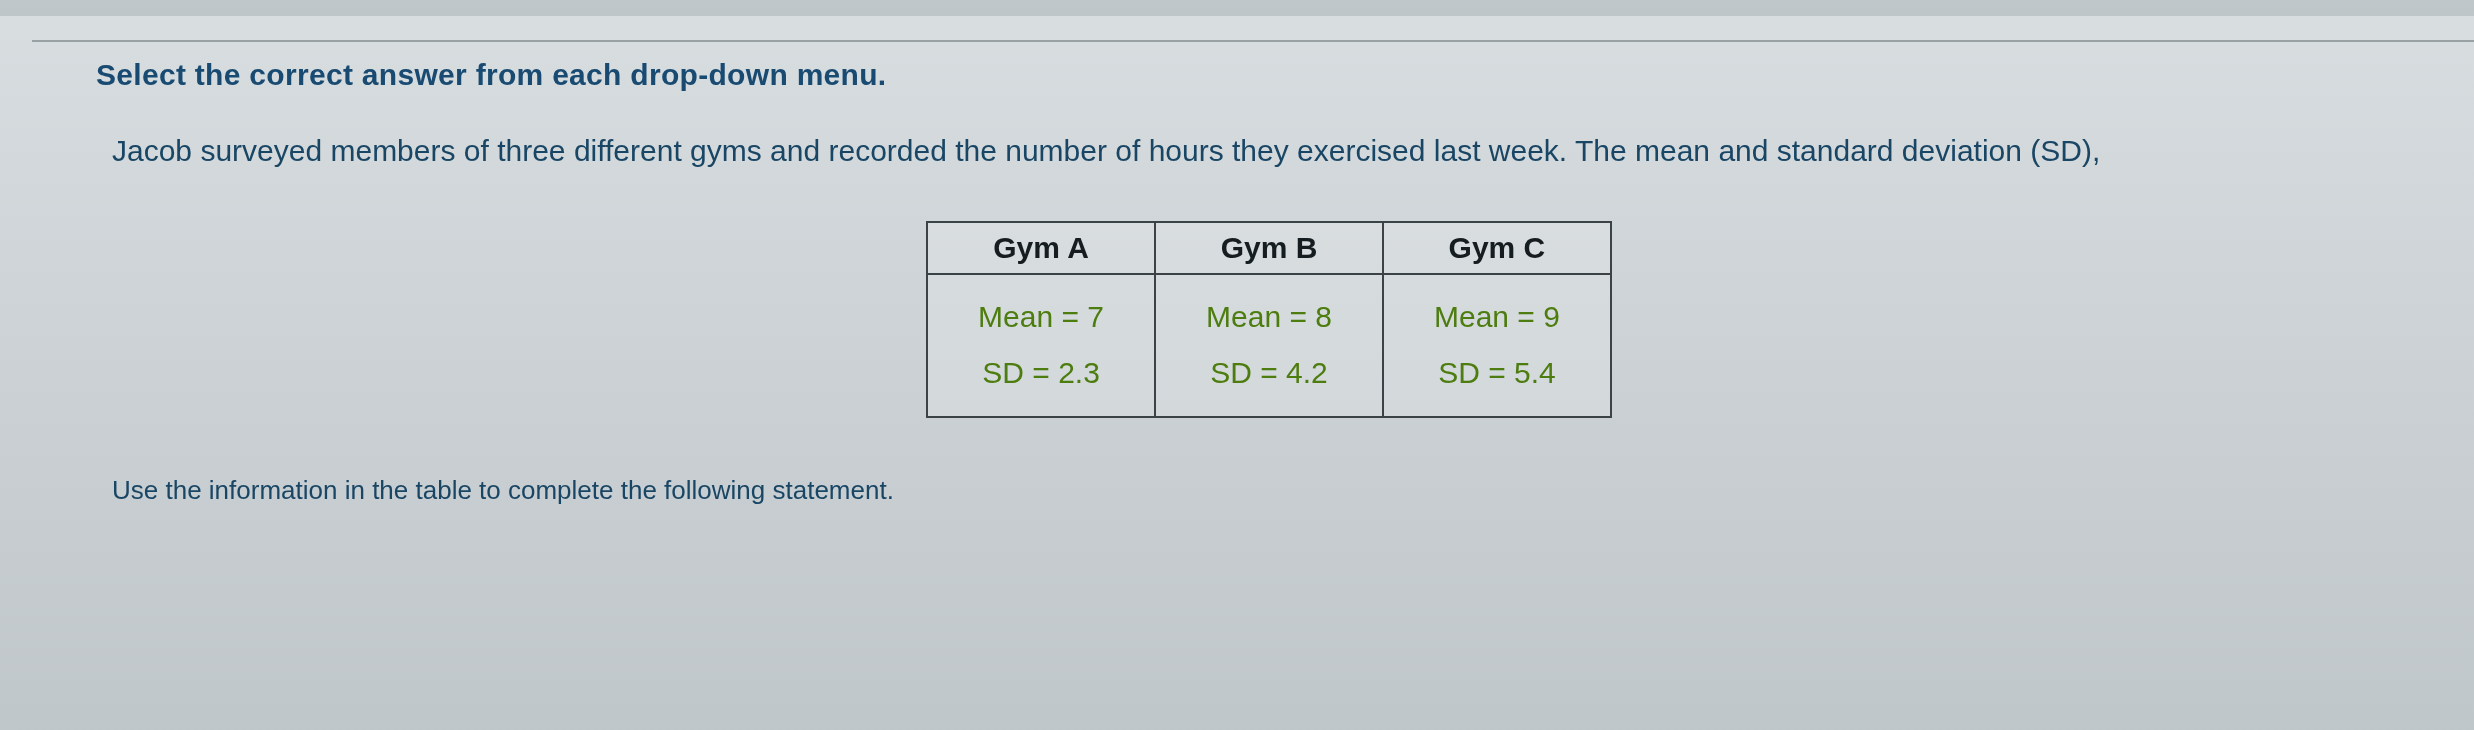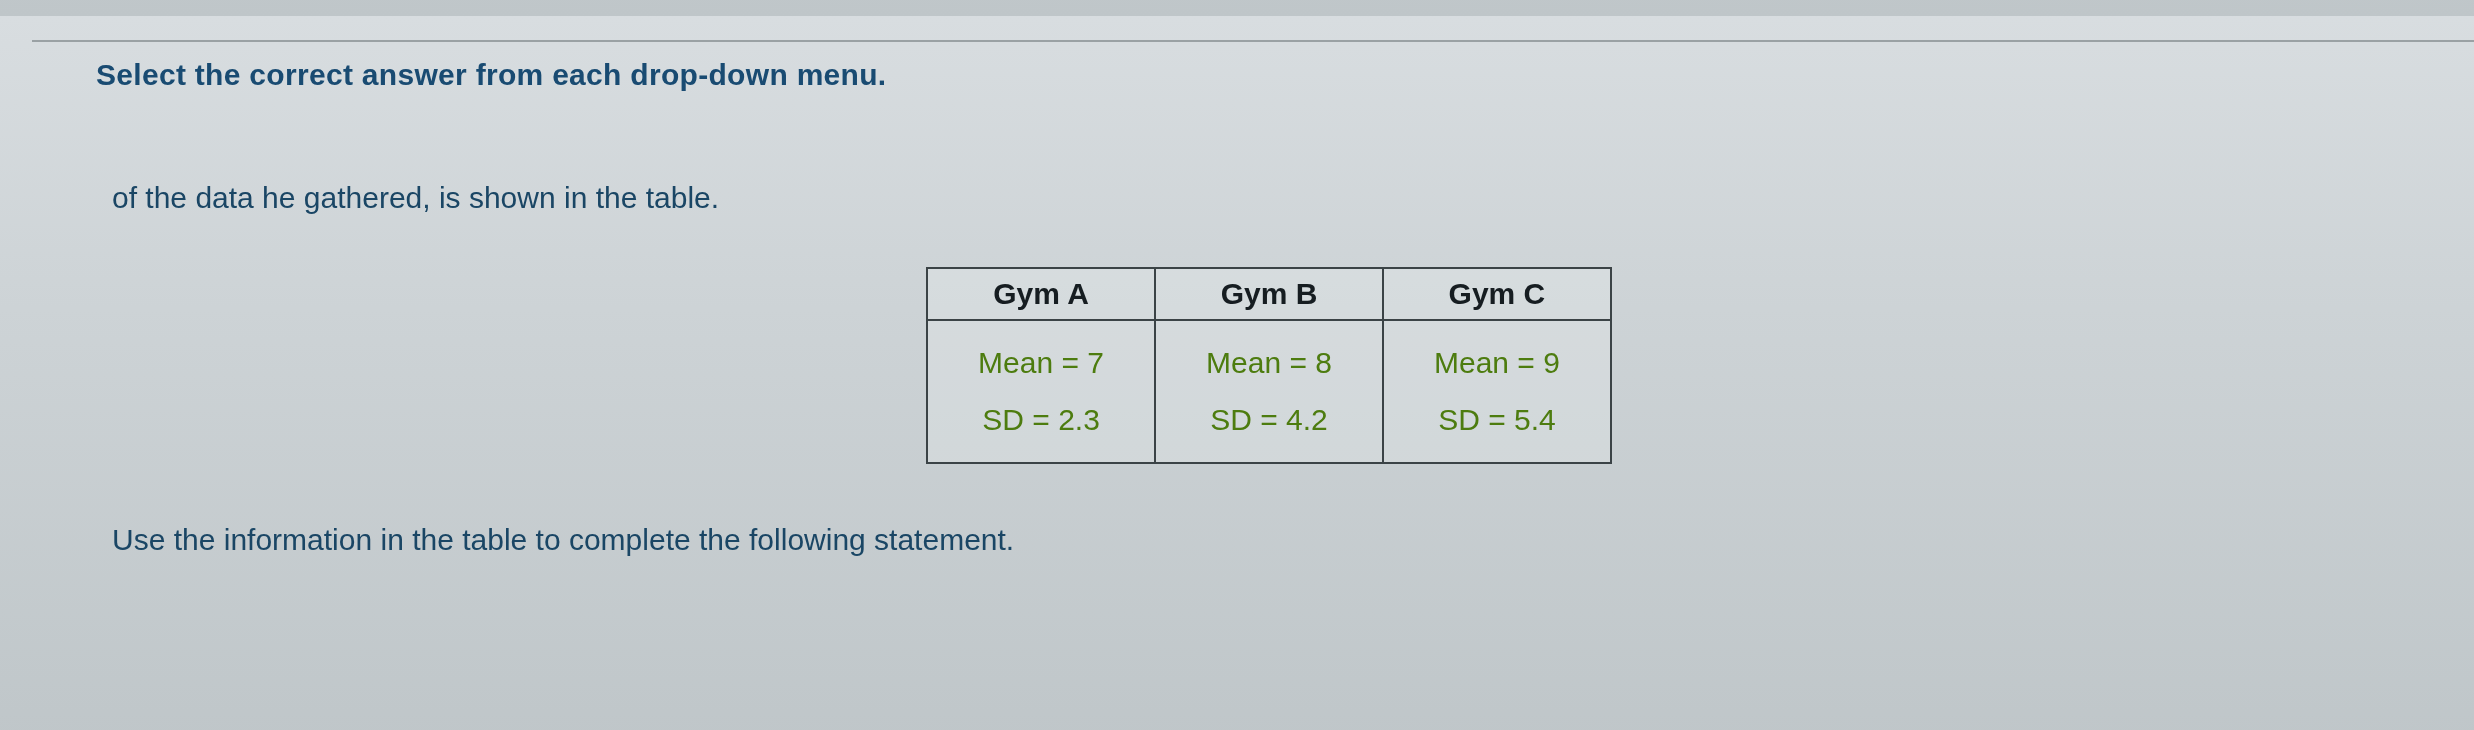--- a/index.html
+++ b/index.html
@@ -45,21 +45,21 @@
   }
   table.data th {
     font-weight: 700;
     color: #161d21;
     padding-top: 8px;
     padding-bottom: 8px;
   }
   table.data td { line-height: 1.35; }
   .inner-line { display:block; }
   .statement {
-    font-size: 30px;
+    font-size: 26px;
     color: #1a4665;
     line-height: 1.75;
   }
   .statement .line1 { margin-bottom: 4px; }
   .dropdown {
     display: inline-flex;
     align-items: center;
     justify-content: flex-end;
     height: 40px;
     border: 2px solid #565e63;
@@ -85,22 +85,21 @@
   }
 </style>
 </head>
 <body>
 
 <hr class="topline">
 
 <div class="instruction">Select the correct answer from each drop-down menu.</div>
 
 <div class="problem-text">
-  <br>
-  <span>of the data he gathered, is shown in the table.</span>
+  <span>Jacob surveyed members of three different gyms and recorded the number of hours they exercised last week. The mean and standard deviation (SD),</span><br>
 </div>
 
 <div class="table-wrap">
   <table class="data">
     <thead>
       <tr>
         <th>Gym A</th>
         <th>Gym B</th>
         <th>Gym C</th>
       </tr>

